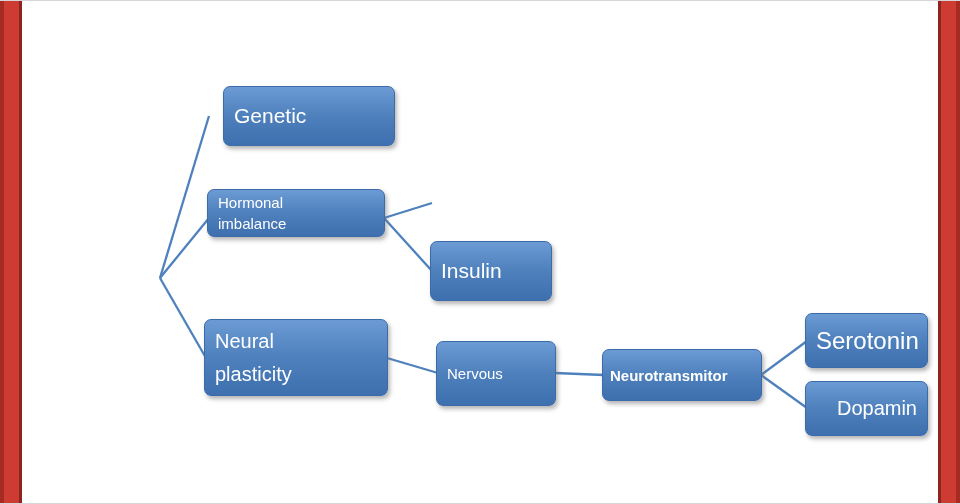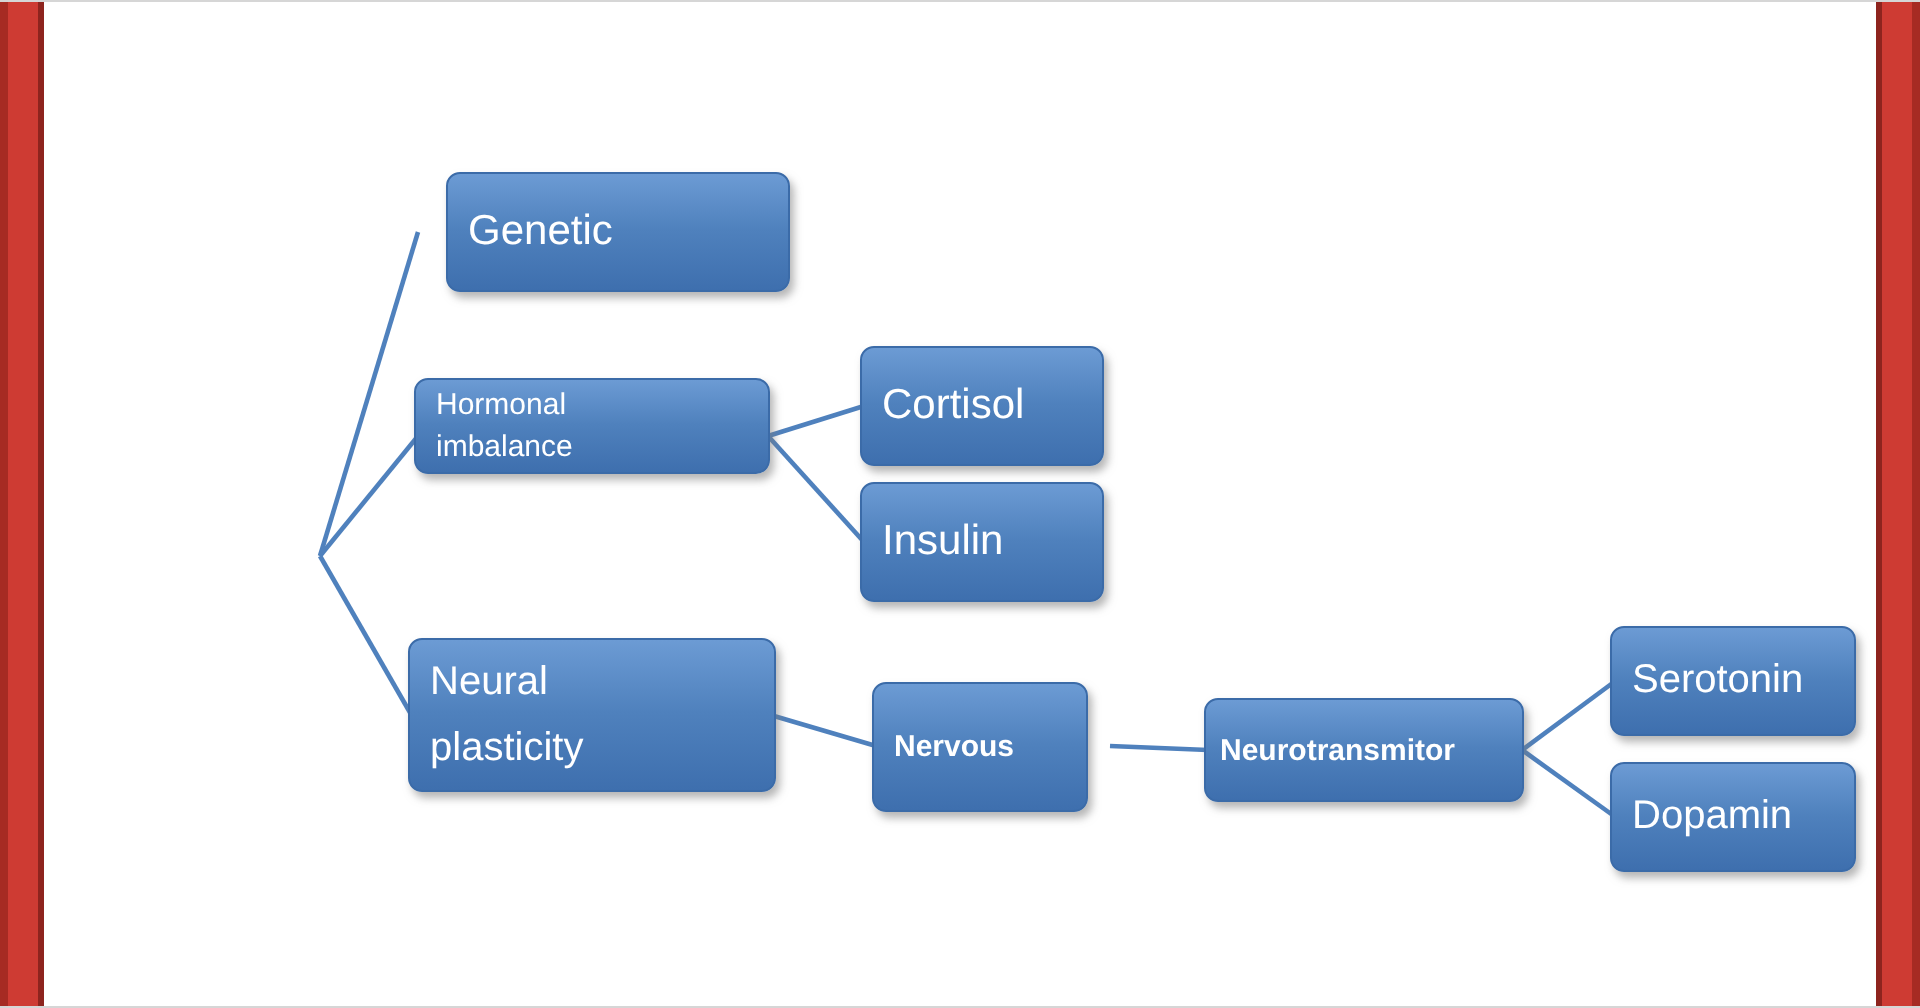--- a/index.html
+++ b/index.html
@@ -39,24 +39,24 @@
     padding: 4px 10px;
   }
   .node .line { white-space: nowrap; }
 
   #node-biological       { left: 38px;  top: 235px; width: 122px; height: 84px; font-size: 15px; font-weight: bold; line-height: 26px; }
   #node-genetic          { left: 207px; top: 85px;  width: 172px; height: 60px; font-size: 21px; margin-left: 16px; }
   #node-hormonal         { left: 207px; top: 188px; width: 178px; height: 48px; font-size: 15px; line-height: 21px; }
   #node-cortisol         { left: 430px; top: 172px; width: 122px; height: 60px; font-size: 21px; }
   #node-insulin          { left: 430px; top: 240px; width: 122px; height: 60px; font-size: 21px; }
   #node-neural           { left: 204px; top: 318px; width: 184px; height: 77px; font-size: 20px; line-height: 33px; }
-  #node-nervous          { left: 436px; top: 340px; width: 108px; height: 65px; font-size: 15px; line-height: 21px; font-weight: bold; }
+  #node-nervous          { left: 436px; top: 340px; width: 120px; height: 65px; font-size: 15px; line-height: 21px; }
   #node-neurotransmitor  { left: 602px; top: 348px; width: 160px; height: 52px; font-size: 15px; font-weight: bold; padding-left: 7px; }
-  #node-serotonin        { left: 805px; top: 312px; width: 123px; height: 55px; font-size: 20px; }
-  #node-dopamin          { left: 805px; top: 380px; width: 123px; height: 55px; font-size: 20px; }
+  #node-serotonin        { left: 805px; top: 312px; width: 123px; height: 55px; font-size: 24px; }
+  #node-dopamin          { left: 805px; top: 380px; width: 123px; height: 55px; font-size: 20px; text-align: right; }
 </style>
 </head>
 <body>
 
 <div id="canvas">
 
   <div class="side-bar left"></div>
   <div class="side-bar right"></div>
 
   <svg id="connectors" width="960" height="504" viewBox="0 0 960 504">
@@ -74,23 +74,20 @@
 
   <div class="node" id="node-genetic">
     <div class="line">Genetic</div>
   </div>
 
   <div class="node" id="node-hormonal">
     <div class="line">Hormonal</div>
     <div class="line">imbalance</div>
   </div>
 
-  <div class="node" id="node-cortisol">
-    <div class="line">Cortisol</div>
-  </div>
 
   <div class="node" id="node-neural">
     <div class="line">Neural</div>
     <div class="line">plasticity</div>
   </div>
 
   <div class="node" id="node-insulin">
     <div class="line">Insulin</div>
   </div>
 

